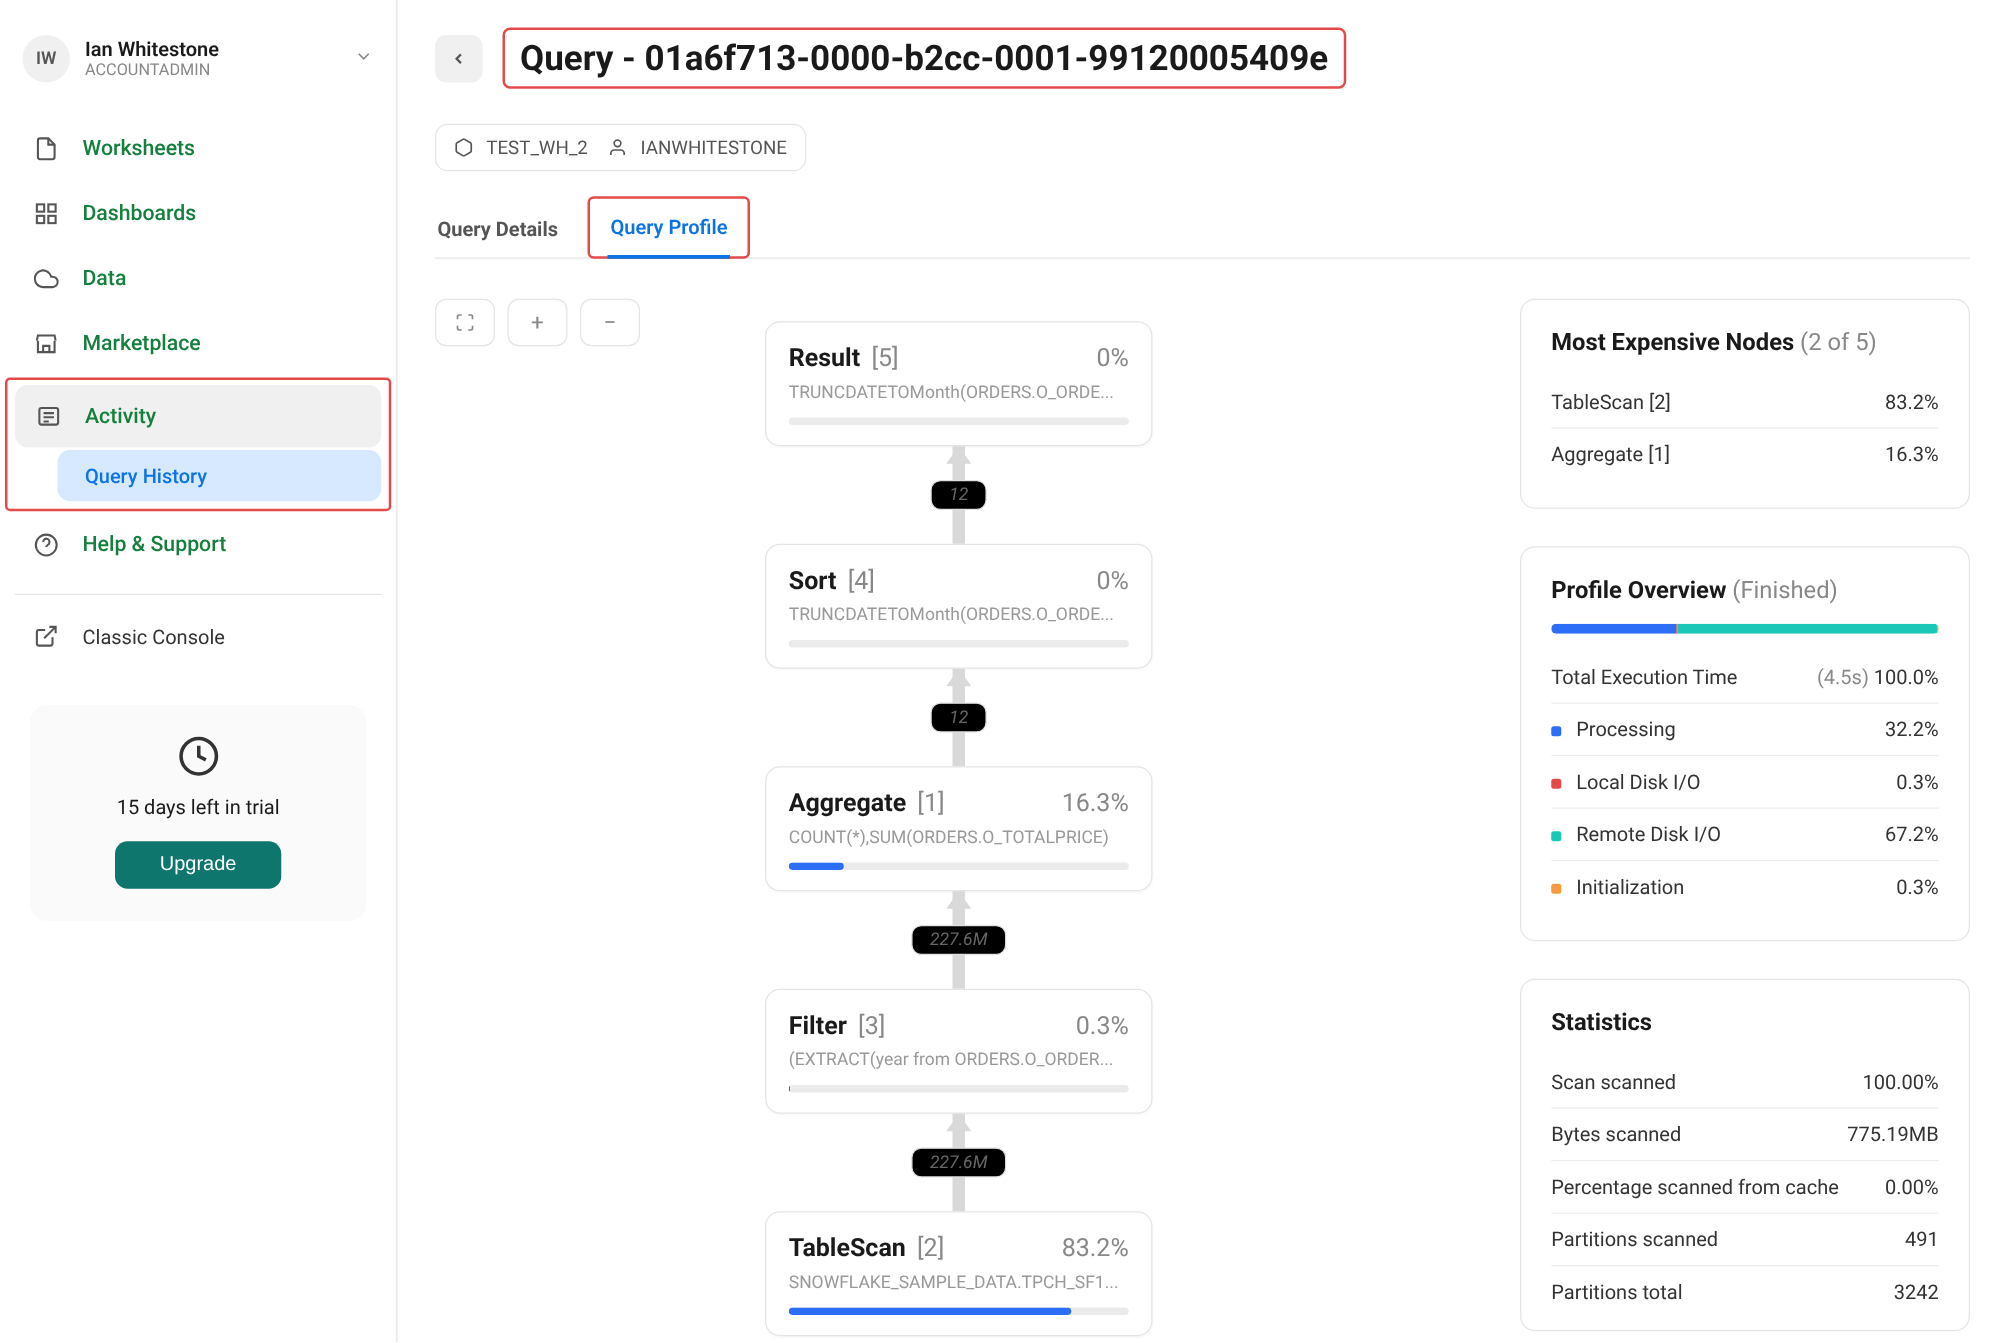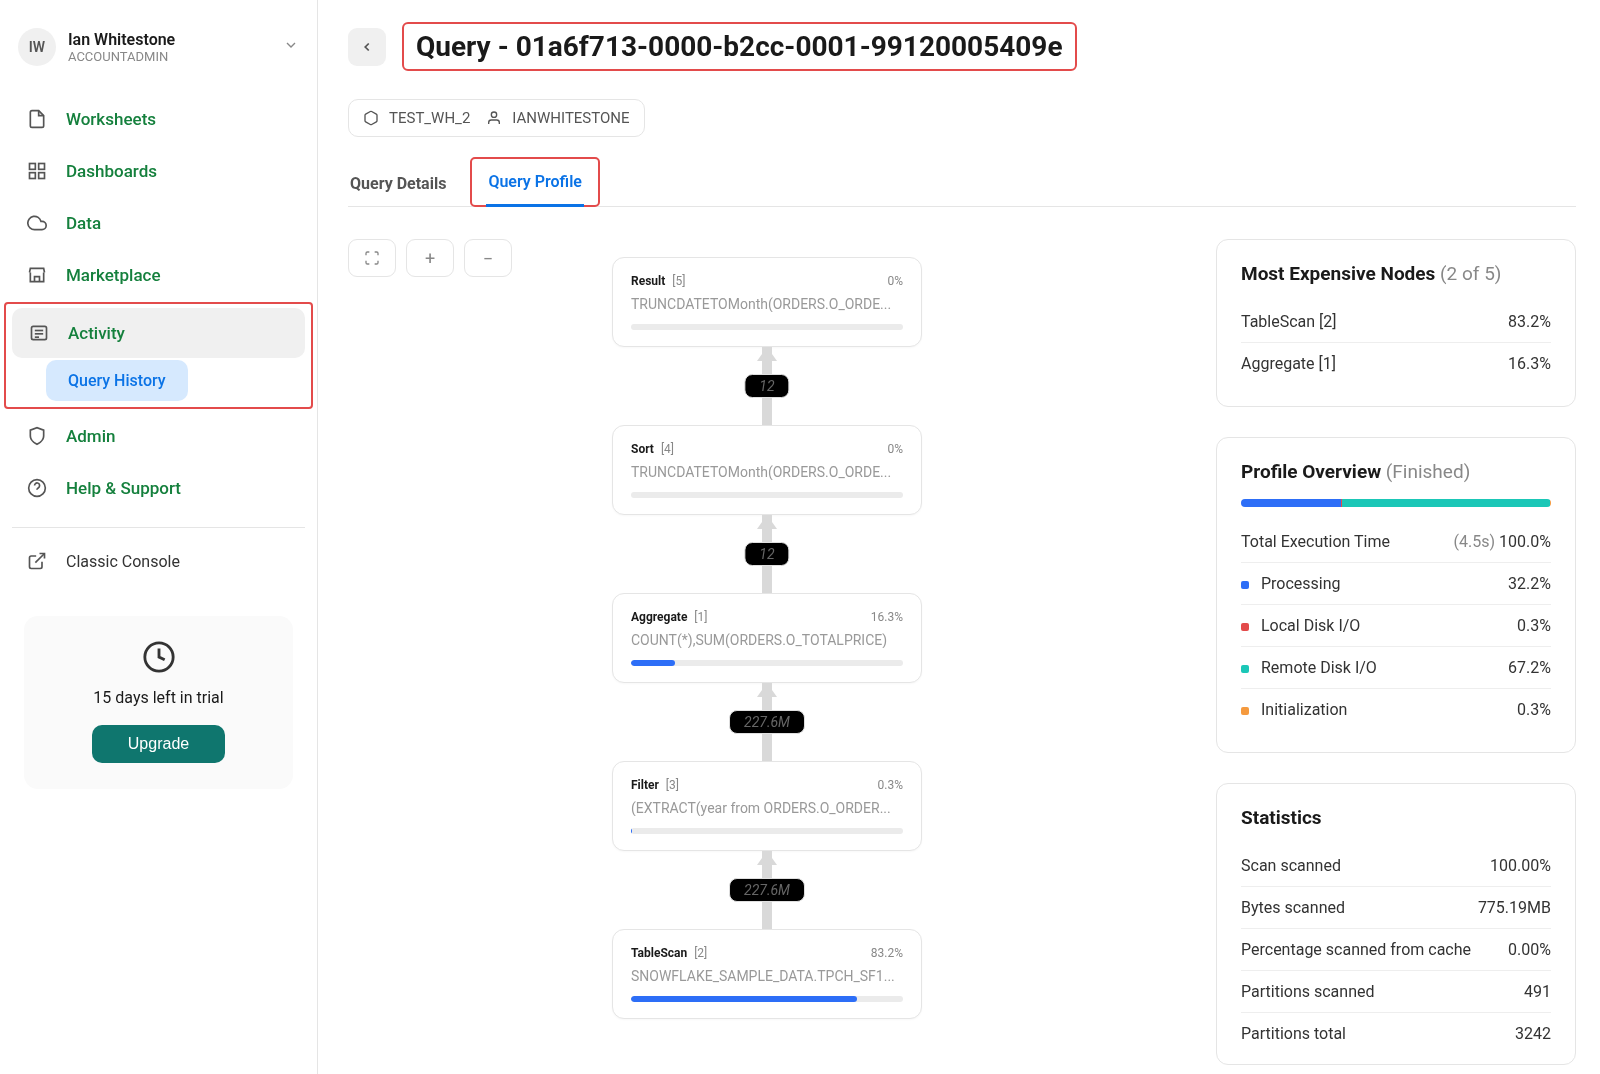--- a/index.html
+++ b/index.html
@@ -83,21 +83,21 @@
     }
     .nav-icon svg {
       width: 20px;
       height: 20px;
       stroke: currentColor;
       fill: none;
       stroke-width: 2;
     }
     .subnav {
       display: flex;
-      flex-direction: row;
+      flex-direction: column;
       gap: 18px;
       padding-left: 34px;
       margin-top: 2px;
     }
     .subnav-item {
       padding: 11px 22px;
       border-radius: 10px;
       font-size: 16px;
       cursor: pointer;
     }
@@ -275,21 +275,21 @@
       width: 310px;
       border: 1px solid #e5e5e5;
       border-radius: 12px;
       padding: 16px 18px 16px 18px;
       background: #fff;
       box-shadow: 0 1px 2px rgba(0,0,0,0.03);
     }
     .node-head {
       display: flex;
       justify-content: space-between;
-      font-size: 12px;
+      font-size: 20px;
       margin-bottom: 8px;
     }
     .node-head b {
       font-weight: 700;
     }
     .node-id {
       color: #888;
       margin-left: 4px;
     }
     .node-pct {
@@ -469,28 +469,20 @@
         <span>Activity</span>
       </div>
       <div class="subnav">
         <div class="subnav-item selected">Query History</div>
       </div>
     </div>
 
     <div class="nav-item">
       <span class="nav-icon">
           <svg viewBox="0 0 24 24">
-            <path d="M12 22s8-4 8-10V5l-8-3-8 3v7c0 6 8 10 8 10z"></path>
-          </svg>
-        </span>
-      <span>Admin</span>
-    </div>
-    <div class="nav-item">
-      <span class="nav-icon">
-          <svg viewBox="0 0 24 24">
             <circle cx="12" cy="12" r="10"></circle>
             <path d="M9.1 9a3 3 0 1 1 5.8 1c0 2-3 2-3 4"></path>
             <line x1="12" y1="17" x2="12" y2="17"></line>
           </svg>
         </span>
       <span>Help &amp; Support</span>
     </div>
   </div>
 
   <div class="divider"></div>

